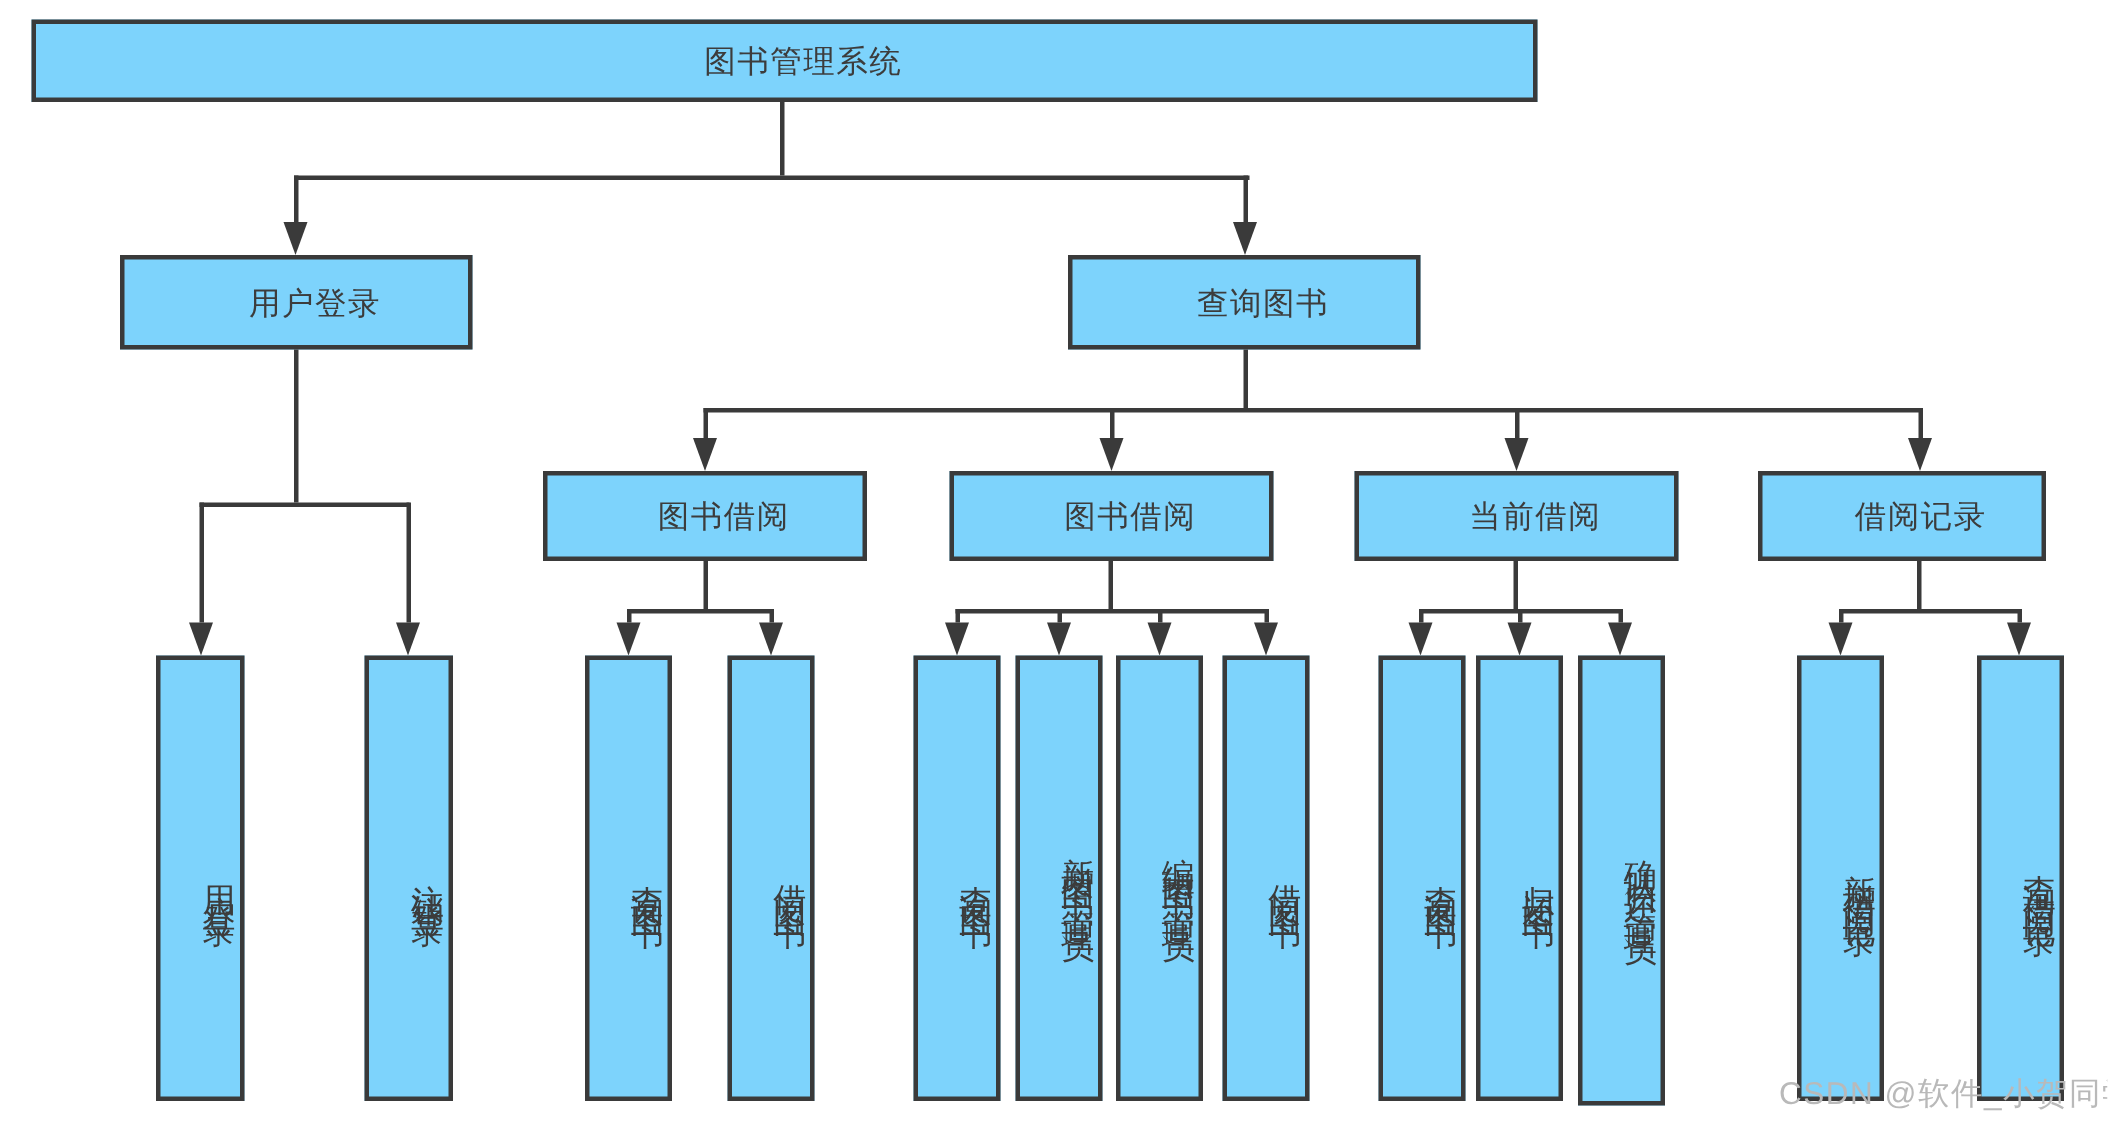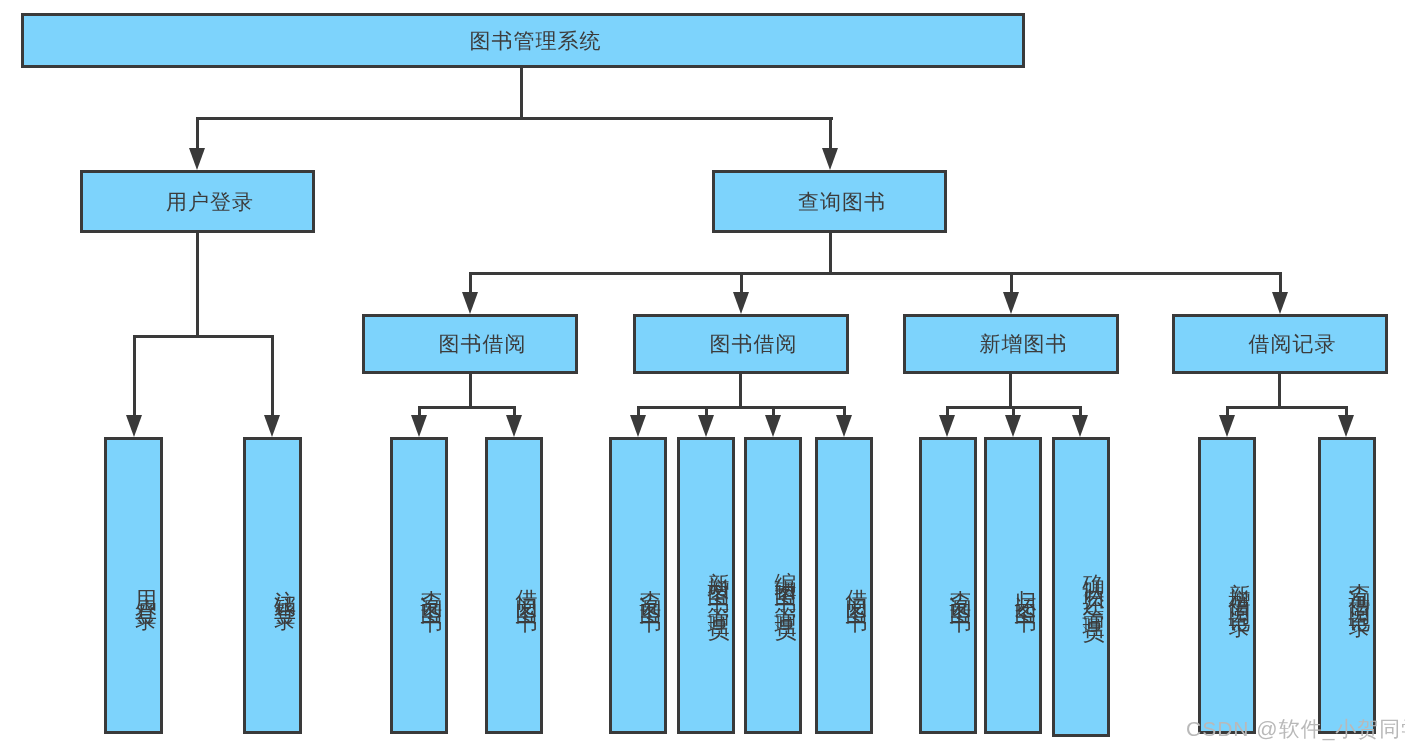--- a/index.html
+++ b/index.html
@@ -104,23 +104,23 @@
   <div class="vline" style="left:1279px; top:272px; height:20px;"></div>
   <div class="arrow" style="left:1272px; top:292px;"></div>
 
   <div class="box" style="left:362px; top:314px; width:216px; height:60px;">
     <span>图书借阅</span>
   </div>
   <div class="box" style="left:633px; top:314px; width:216px; height:60px;">
     <span>图书借阅</span>
   </div>
   <div class="box" style="left:903px; top:314px; width:216px; height:60px;">
-    <span>新增图书</span>
+    <span>当前借阅</span>
   </div>
-  <div class="box" style="left:1172px; top:314px; width:216px; height:60px;">
+  <div class="box" style="left:1172px; top:314px; width:192px; height:60px;">
     <span>借阅记录</span>
   </div>
 
   <div class="vline" style="left:469px; top:374px; height:32px;"></div>
   <div class="hline" style="left:418px; top:406px; width:97px;"></div>
   <div class="vline" style="left:418px; top:406px; height:9px;"></div>
   <div class="arrow" style="left:411px; top:415px;"></div>
   <div class="vline" style="left:513px; top:406px; height:9px;"></div>
   <div class="arrow" style="left:506px; top:415px;"></div>
 

